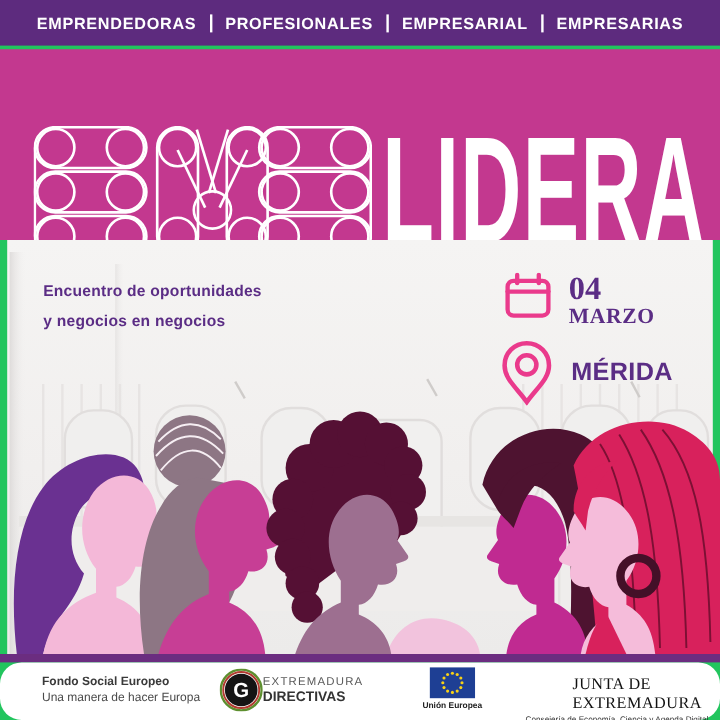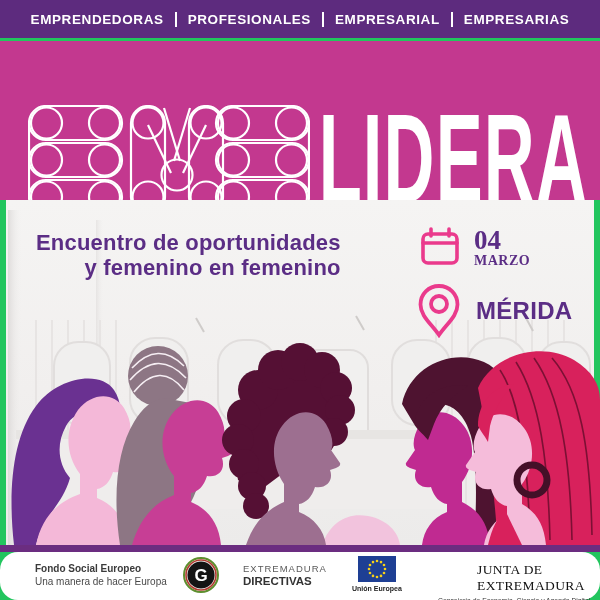--- a/index.html
+++ b/index.html
@@ -17,40 +17,40 @@
   .eme-logo { position:absolute; left:28px; top:64px; }
   .lidera { position:absolute; right:12px; top:62px; height:112px; display:flex; align-items:center; }
   .lidera span { color:#fff; font-weight:bold; font-size:126px; line-height:1; letter-spacing:2px;
                  transform:scaleX(0.56); transform-origin:right center; white-space:nowrap; }
 
   
   .photo { position:absolute; top:200px; left:6px; width:588px; height:345px;
            background:linear-gradient(180deg,#f5f4f3 0%,#f1efee 55%,#ecebea 100%); }
 
   .tagline { position:absolute; left:36px; top:230px; color:#5b2d85; font-weight:bold;
-             font-size:22px; line-height:25px; letter-spacing:.2px;text-align:right; }
+             font-size:13px; line-height:25px; letter-spacing:.2px; }
 
   .date-row { position:absolute; left:420px; top:227px; display:flex; align-items:flex-start;font-family:Liberation Serif, serif; }
   .date-text { margin-left:14px; color:#5b2d85; }
   .date-day { font-weight:bold; font-size:27px; line-height:26px; }
-  .date-month { font-weight:bold; font-size:14px; letter-spacing:.5px; }
+  .date-month { font-weight:bold; font-size:18px; letter-spacing:.5px; }
   .loc-row { position:absolute; left:418px; top:284px; display:flex; align-items:center; }
-  .loc-text { margin-left:16px; color:#5b2d85; font-weight:bold; font-size:24px; letter-spacing:.3px; }
+  .loc-text { margin-left:16px; color:#5b2d85; font-weight:bold; font-size:21px; letter-spacing:.3px; }
 
   .women { position:absolute; left:0; top:340px; }
 
   .purple-bar { position:absolute; top:545px; left:0; width:600px; height:7px; background:#6b2d80; }
 
   
   .footer { position:absolute; top:552px; left:0; width:600px; height:48px; background:#fff;border-radius:18px; }
   .fse { position:absolute; left:35px; top:11px; }
   .fse-1 { font-size:10px; font-weight:bold; color:#3a3a3a; }
   .fse-2 { font-size:10px; color:#4a4a4a; margin-top:2px; }
   .emp { position:absolute; left:183px; top:5px; display:flex; align-items:center; }
-  .emp-text { margin-left:24px; }
+  .emp-text { margin-left:0; }
   .emp-1 { font-size:9.5px; letter-spacing:1px; color:#5a5a5a; }
   .emp-2 { font-size:11.5px; font-weight:bold; color:#333; margin-top:1px; }
   .eu { position:absolute; left:352px; top:4px; display:flex; flex-direction:column; align-items:center; }
   .eu-label { font-size:7px; font-weight:bold; color:#222; margin-top:3px; }
   .junta { position:absolute; left:438px; top:10px; }
   .junta-1 { font-family:"Liberation Serif", serif; font-size:13.5px; color:#111; letter-spacing:.4px;margin-left:39px; }
   .junta-2 { font-size:6.8px; color:#333; margin-top:3px; }
 </style>
 </head>
 <body>
@@ -167,21 +167,21 @@
           <line x1="120" y1="243" x2="120" y2="305"></line>
         <line x1="460" y1="243" x2="460" y2="305"></line>
           <line x1="500" y1="243" x2="500" y2="305"></line>
           <line x1="540" y1="243" x2="540" y2="305"></line>
       </g>
     </svg>
   </div>
 
   <div class="tagline">
     <div>Encuentro de oportunidades</div>
-    <div>y femenino en femenino</div>
+    <div>y negocios en negocios</div>
   </div>
 
   <div class="date-row">
     <svg width="40" height="39" viewBox="0 0 40 39" fill="none" stroke="#ea3a8c" stroke-width="3.6" stroke-linecap="round">
       <rect x="3" y="7" width="34" height="29" rx="5"></rect>
       <line x1="3" y1="16" x2="37" y2="16"></line>
       <line x1="11" y1="2" x2="11" y2="9"></line>
       <line x1="29" y1="2" x2="29" y2="9"></line>
     </svg>
     <div class="date-text">

